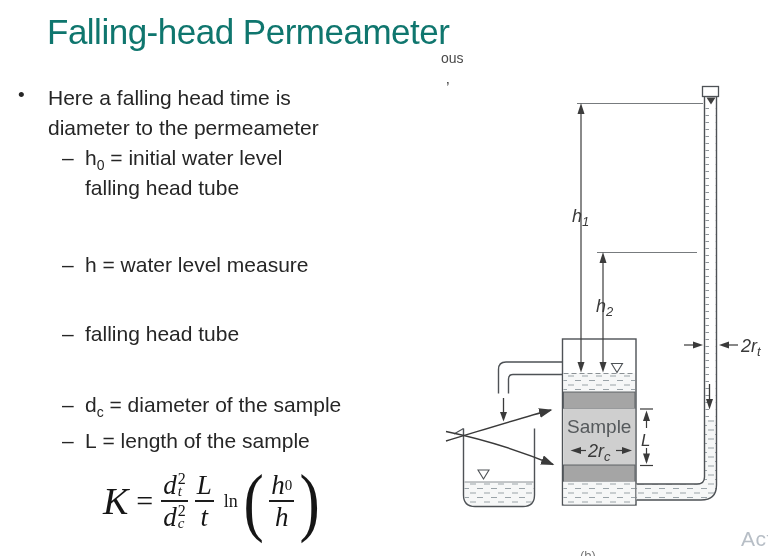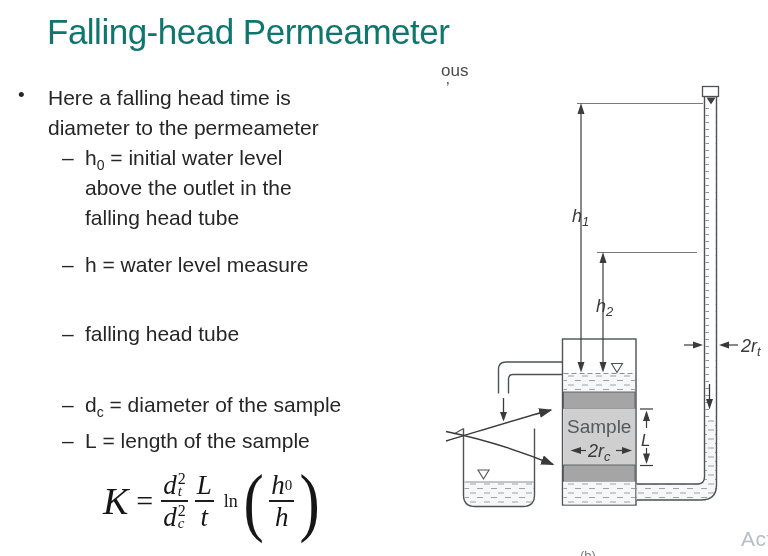--- a/index.html
+++ b/index.html
@@ -3,21 +3,21 @@
 <meta charset="utf-8">
 <style>
   html,body{margin:0;padding:0;}
   body{width:768px;height:556px;position:relative;background:#ffffff;overflow:hidden;
        font-family:"Liberation Sans",sans-serif;color:#222;}
   .abs{position:absolute;}
 
   
   .title{left:47px;top:12px;font-size:35px;color:#0f766e;letter-spacing:-0.5px;white-space:nowrap;}
   .frag{color:#4a4a4a;}
-  .frag-ous{left:441px;top:61px;font-size:17px;}
+  .frag-ous{left:441px;top:50px;font-size:14px;}
   .frag-apos{left:446px;top:80px;font-size:16px;}
 
   .tblock{font-size:21px;line-height:30px;color:#262626;white-space:nowrap;}
   .b-main{left:48px;top:83px;}
   .b-main .dot{position:absolute;left:-30px;top:-3px;font-size:19px;}
   .sub{left:85px;}
   .sub .dash{position:absolute;left:-23px;top:0;}
   .s1{top:143px;} .s2{top:250px;} .s3{top:319px;} .s4{top:390px;} .s5{top:426px;}
   .tblock sub{font-size:14px;vertical-align:-5px;line-height:0;}
 
@@ -53,21 +53,20 @@
 
 <div class="abs tblock b-main">
   <span class="dot">•</span>
   <div>Here a falling head time is</div>
   <div>diameter to the permeameter</div>
 </div>
 
 <div class="abs tblock sub s1">
   <span class="dash">–</span>
   <div><span>h</span><sub>0</sub><span> = initial water level</span></div>
-  <div>above the outlet in the</div>
   <div>falling head tube</div>
 </div>
 
 <div class="abs tblock sub s2">
   <span class="dash">–</span>
   <div><span>h</span><sub></sub><span> = water level measure</span></div>
 </div>
 
 <div class="abs tblock sub s3">
   <span class="dash">–</span>

